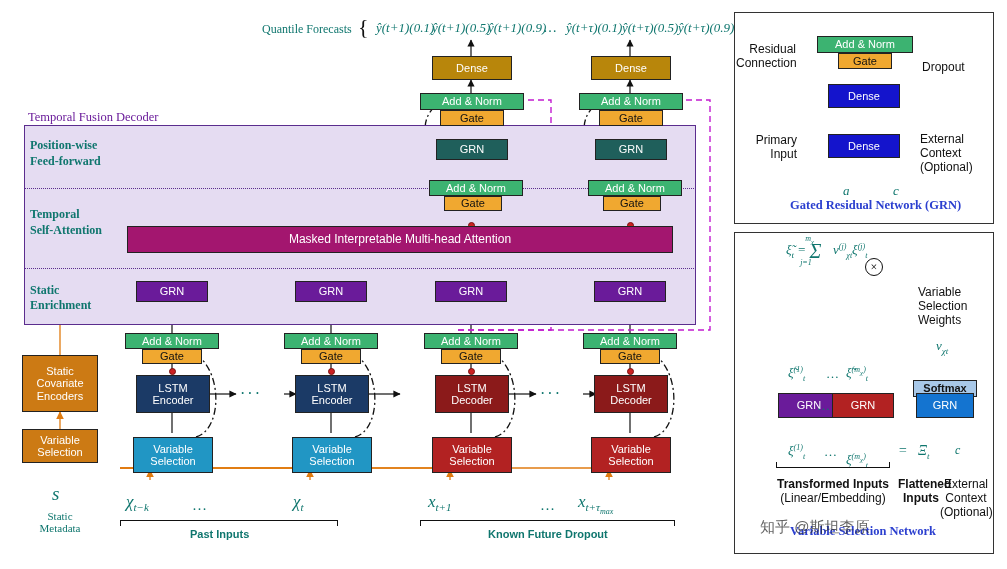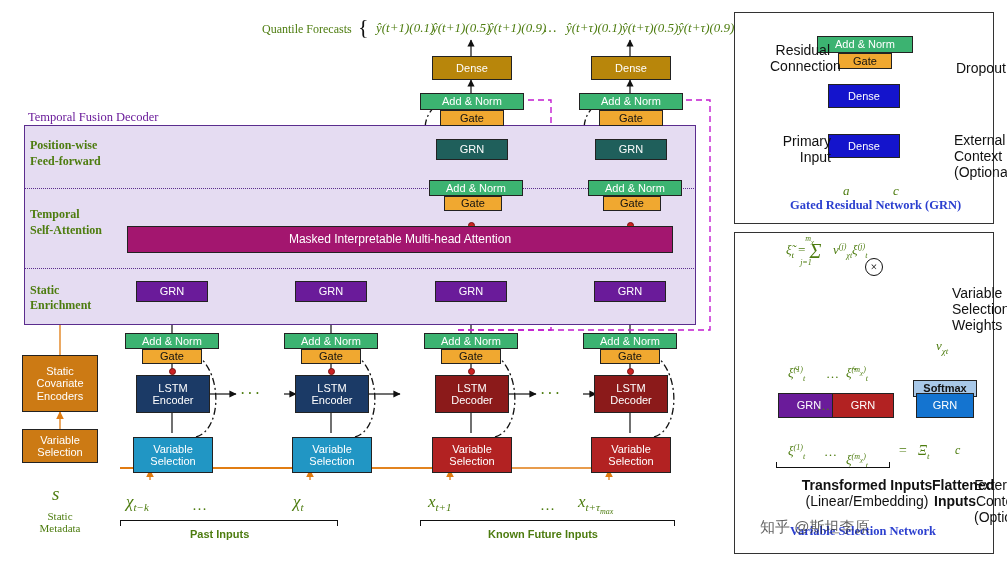--- a/index.html
+++ b/index.html
@@ -1,25 +1,25 @@
 <!DOCTYPE html>
 <html><head>
 <meta charset="utf-8">
 <style>
   html,body{margin:0;padding:0;}
   body{width:1007px;height:569px;background:#ffffff;font-family:"Liberation Serif",serif;position:relative;overflow:hidden;}
   #root{position:absolute;left:0;top:0;width:1007px;height:569px;}
   .abs{position:absolute;box-sizing:border-box;}
   .box{display:flex;align-items:center;justify-content:center;text-align:center;color:#fff;font-family:"Liberation Sans",sans-serif;font-size:11px;line-height:1.1;border:1px solid #222;}
-  .lbl{position:absolute;font-family:"Liberation Serif",serif;color:#4d7c0f;}
+  .lbl{position:absolute;font-family:"Liberation Serif",serif;color:#0f766e;}
   .panel{position:absolute;border:1px solid #333;background:#fff;}
   .tfd{position:absolute;background:#e5dcf2;border:1px solid #5b2d8e;}
   .dot-sep{position:absolute;border-top:1px dotted #5b2d8e;}
   .gp-dot{position:absolute;width:5px;height:5px;border-radius:50%;background:#cc2222;border:1px solid #7a1010;}
-  .smalltxt{font-size:14px;font-family:"Liberation Sans",sans-serif;color:#111;padding-left:34px;}
+  .smalltxt{font-size:12px;font-family:"Liberation Sans",sans-serif;color:#111;}
   .math{font-family:"Liberation Serif",serif;font-style:italic;}
   svg{position:absolute;left:0;top:0;overflow:visible;}
 </style>
 </head>
 <body>
 
 <div id="root">
 
   <svg width="1007" height="569">
     <defs>
@@ -257,21 +257,21 @@
   <div class="lbl" style="left:22px;top:510px;font-size:11px;text-align:center;width:76px;">Static<br>Metadata</div>
 
   <div class="lbl math" style="left:126px;top:492px;font-size:17px;">χ<sub style="font-size:11px">t−k</sub></div>
   <div class="lbl" style="left:192px;top:497px;font-size:15px;letter-spacing:2px;">…</div>
   <div class="lbl math" style="left:293px;top:492px;font-size:17px;">χ<sub style="font-size:11px">t</sub></div>
   <div class="lbl" style="left:190px;top:528px;font-size:11px;font-weight:bold;font-family:'Liberation Sans',sans-serif;">Past Inputs</div>
 
   <div class="lbl math" style="left:428px;top:492px;font-size:17px;">x<sub style="font-size:11px">t+1</sub></div>
   <div class="lbl" style="left:540px;top:497px;font-size:15px;letter-spacing:2px;">…</div>
   <div class="lbl math" style="left:578px;top:492px;font-size:17px;">x<sub style="font-size:11px">t+τ<sub style="font-size:8px">max</sub></sub></div>
-  <div class="lbl" style="left:488px;top:528px;font-size:11px;font-weight:bold;font-family:'Liberation Sans',sans-serif;">Known Future Inputs</div>
+  <div class="lbl" style="left:488px;top:528px;font-size:11px;font-weight:bold;font-family:'Liberation Sans',sans-serif;">Known Future Dropout</div>
 
   <div class="abs" style="left:120px;top:520px;width:218px;height:6px;border-left:1px solid #111;border-right:1px solid #111;border-top:1px solid #111;"></div>
   <div class="abs" style="left:420px;top:520px;width:255px;height:6px;border-left:1px solid #111;border-right:1px solid #111;border-top:1px solid #111;"></div>
 
   <div class="panel" style="left:734px;top:12px;width:258px;height:210px;"></div>
   <div class="abs box" style="left:817px;top:36px;width:96px;height:17px;background:#3cb371;">Add &amp; Norm</div>
   <div class="abs box" style="left:838px;top:53px;width:54px;height:16px;background:#f0a830;color:#111;">Gate</div>
   <div class="abs box" style="left:828px;top:84px;width:72px;height:24px;background:#1414cc;">Dense</div>
   <div class="abs box" style="left:836px;top:116px;width:56px;height:18px;background:#c8c8c8;color:#111;margin-top:24px;">ELU</div>
   <div class="abs box" style="left:828px;top:134px;width:72px;height:24px;background:#1414cc;">Dense</div>

